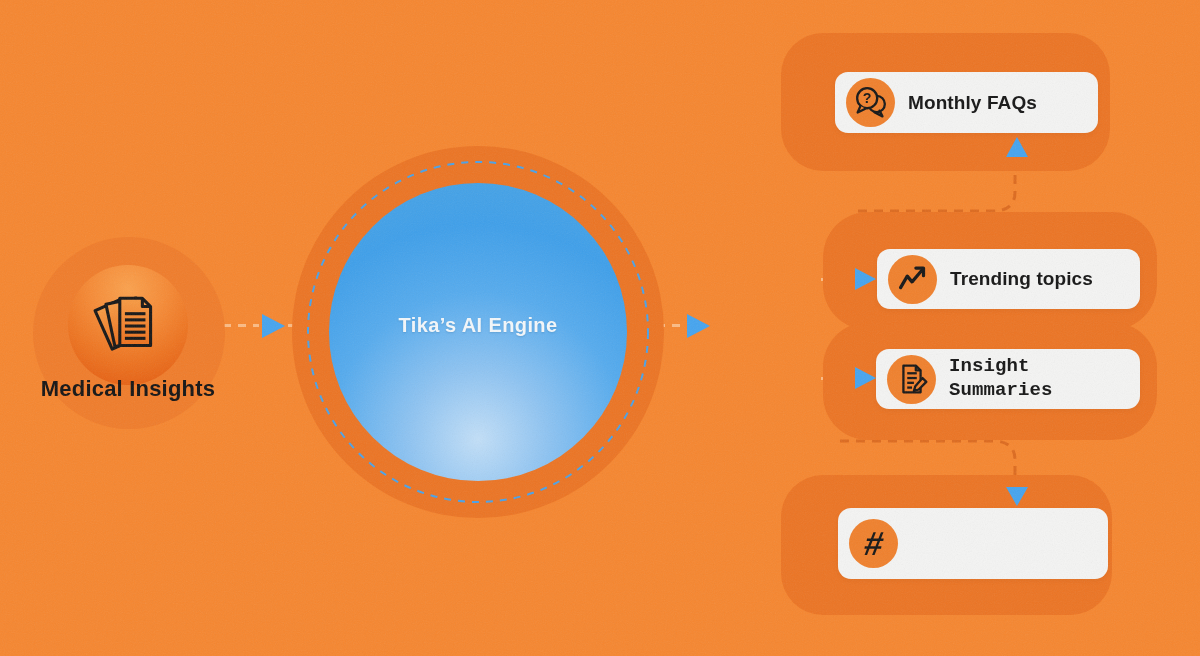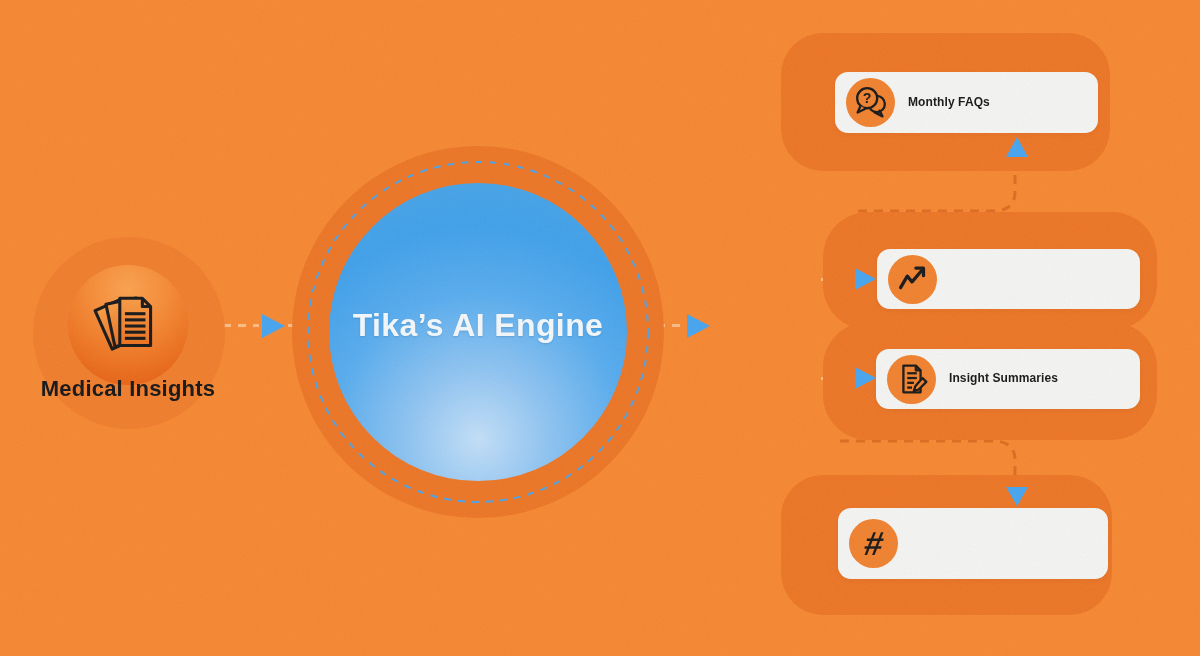--- a/index.html
+++ b/index.html
@@ -34,45 +34,45 @@
     background:#EC7423;
   }
   .engine-ring{left:292px;top:146px;width:372px;height:372px;pointer-events:none;}
   .engine-core{
     left:329px;top:183px;width:298px;height:298px;border-radius:50%;
     background:radial-gradient(95% 95% at 50% 86%, #C2DFF8 0%, #8FC4F2 24%, #55ABEE 52%, #3E9FEA 76%, #49A4E4 100%);
     display:flex;align-items:center;justify-content:center;
     padding-bottom:14px;box-sizing:border-box;
   }
   .engine-label{
-    font-size:32px;font-weight:700;color:#F4F8FB;letter-spacing:.4px;
+    font-size:20px;font-weight:700;color:#F4F8FB;letter-spacing:.4px;
     text-shadow:0 1px 2px rgba(30,90,140,.25);
   }
 
   
   .panel{background:#EC7423;}
   .panel-top{left:781px;top:33px;width:329px;height:138px;border-radius:42px;}
   .panel-mid-a{left:823px;top:212px;width:334px;height:118px;border-radius:45px;}
   .panel-mid-b{left:823px;top:322px;width:334px;height:118px;border-radius:45px;}
   .panel-bottom{left:781px;top:475px;width:331px;height:140px;border-radius:42px;}
 
   
   .card{
     background:#F4F4F3;border-radius:13px;display:flex;align-items:center;
     padding-left:11px;box-sizing:border-box;gap:13px;
     box-shadow:0 2px 5px rgba(120,50,0,.07);
   }
-  .card-label{font-size:12px;font-weight:600;color:#151515;letter-spacing:.1px;line-height:1.26;}
+  .card-label{font-size:19px;font-weight:600;color:#151515;letter-spacing:.1px;line-height:1.26;}
   .icon-circle{
     width:49px;height:49px;border-radius:50%;background:#F0802C;
     display:flex;align-items:center;justify-content:center;flex:0 0 auto;
   }
   .card-faq{left:835px;top:72px;width:263px;height:61px;}
   .card-trend{left:877px;top:249px;width:263px;height:60px;}
-  .card-insight{left:876px;top:349px;width:264px;height:60px;}
+  .card-insight{left:876px;top:349px;width:264px;height:60px;font-family:Liberation Mono, monospace;}
   .card-hash{left:838px;top:508px;width:270px;height:71px;}
   .card-hash .card-label{width:208px;}
 
   
   .tri{width:0;height:0;}
   .tri-right{border-top:12px solid transparent;border-bottom:12px solid transparent;border-left:23px solid #45A4EF;}
   .tri-right-sm{border-top:11px solid transparent;border-bottom:11px solid transparent;border-left:21px solid #45A4EF;}
   .tri-up{border-left:11px solid transparent;border-right:11px solid transparent;border-bottom:20px solid #45A4EF;}
   .tri-down{border-left:11px solid transparent;border-right:11px solid transparent;border-top:19px solid #45A4EF;}
   .arrow-a{left:262px;top:314px;}
@@ -172,20 +172,21 @@
 
   <div class="abs card card-trend">
     <div class="icon-circle">
       <svg width="42" height="42" viewBox="0 0 44 44">
         <g fill="none" stroke="#161616" stroke-width="3.4" stroke-linecap="round" stroke-linejoin="round">
           <polyline points="9,31 16,19 21,25 32,12"></polyline>
           <polyline points="25,10.5 33,10.5 33,18.5"></polyline>
         </g>
       </svg>
     </div>
+    <div class="card-label">Trending topics</div>
   </div>
 
   <div class="abs card card-insight">
     <div class="icon-circle">
       <svg width="42" height="42" viewBox="0 0 44 44">
         <g fill="none" stroke="#161616" stroke-width="2.4" stroke-linejoin="round">
           <path d="M13 8 H26 L31 13 V36 H13 Z"></path>
           <path d="M26 8 V13 H31"></path>
           <line x1="17" y1="16" x2="27" y2="16"></line>
           <line x1="17" y1="21" x2="27" y2="21"></line>

